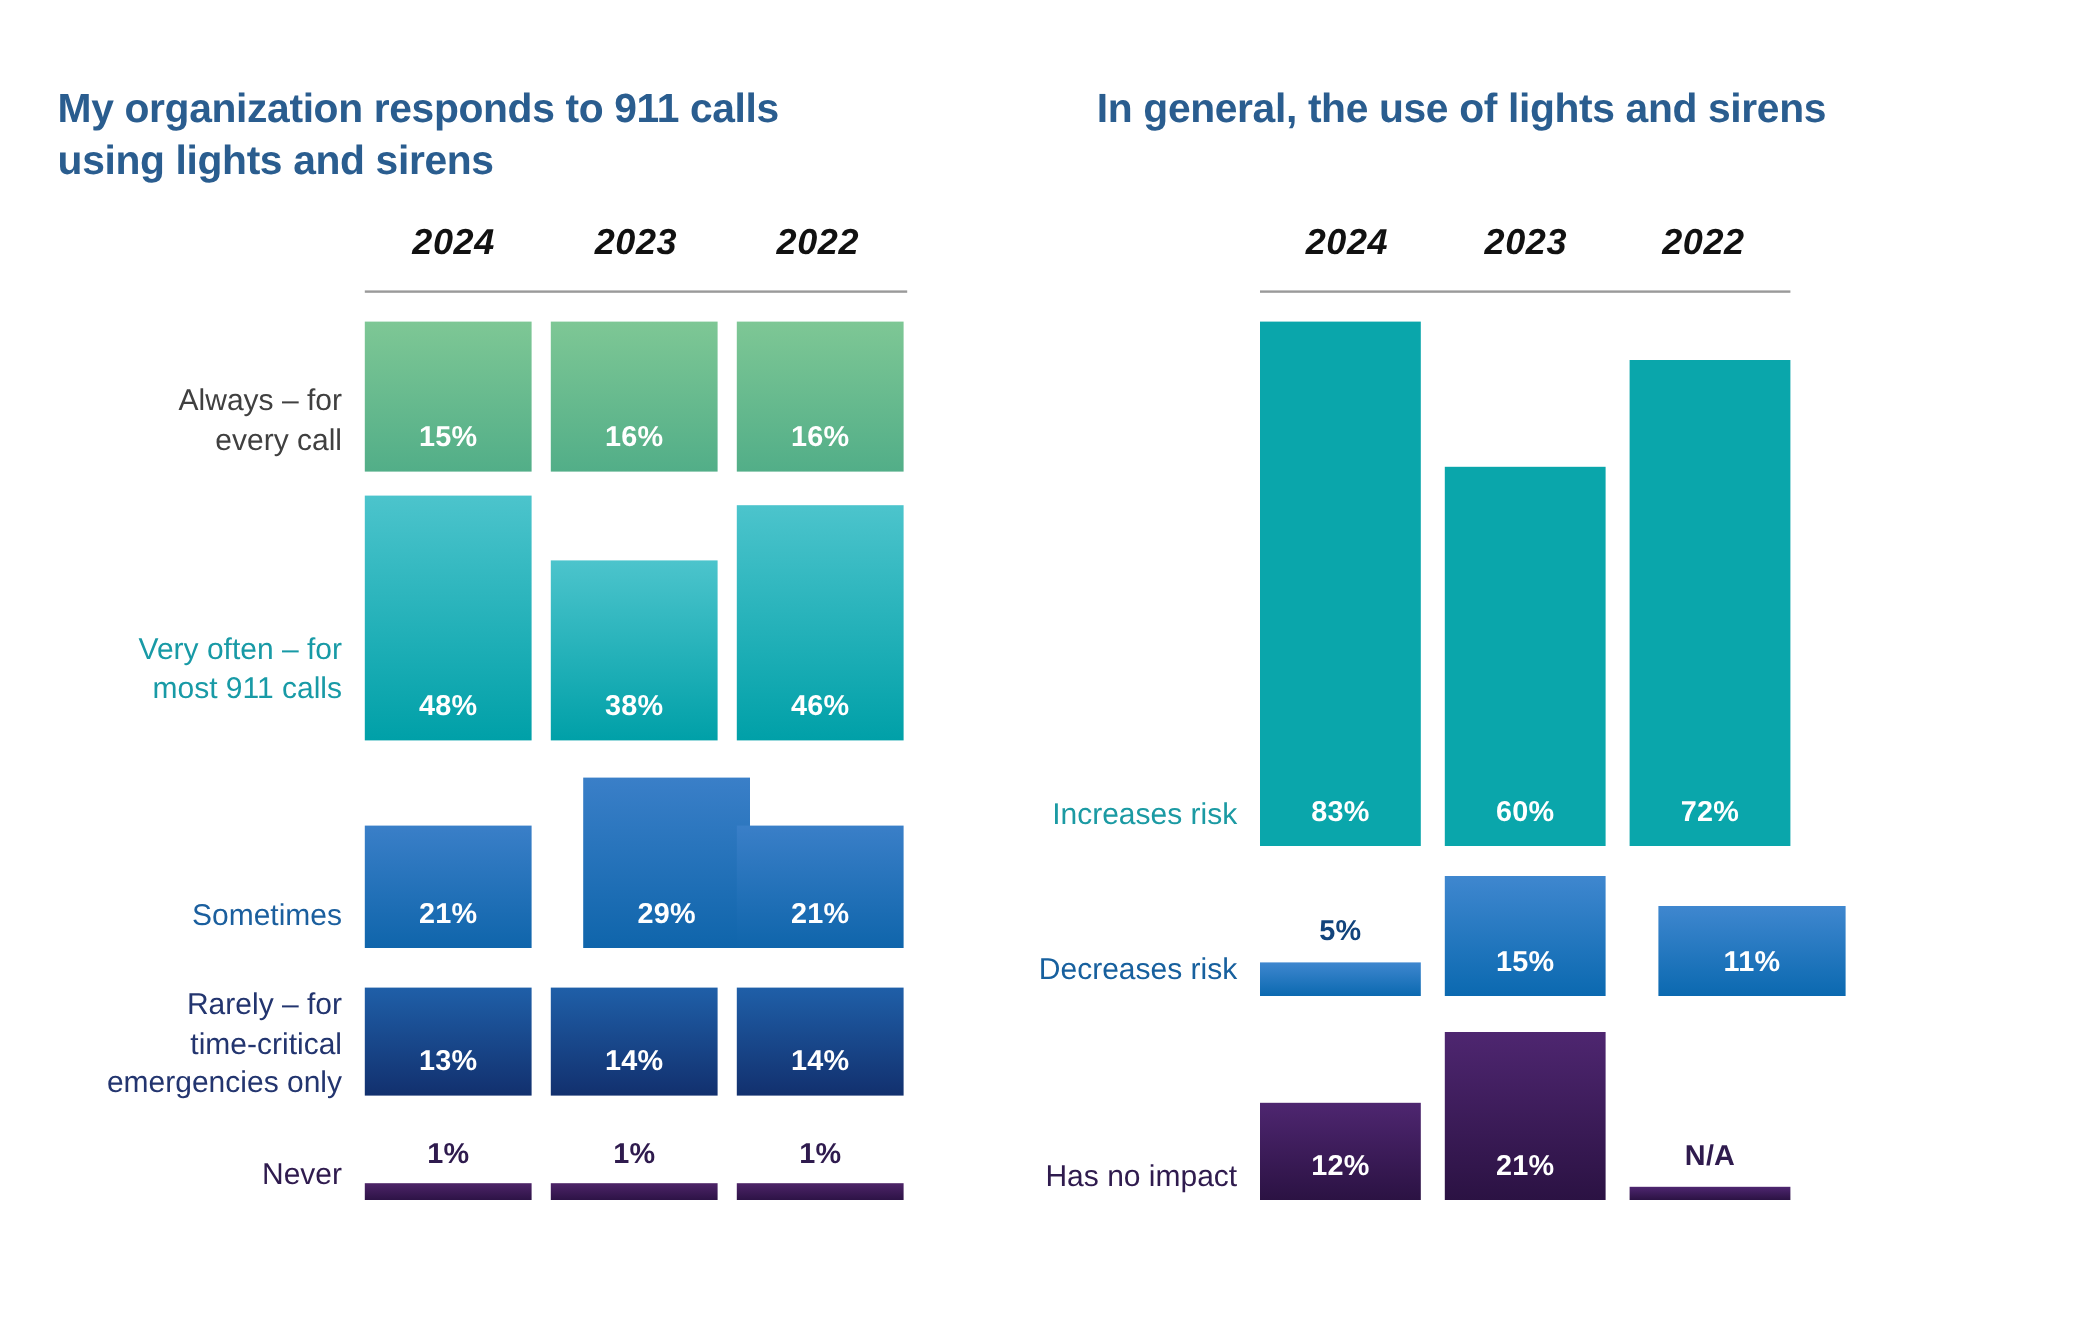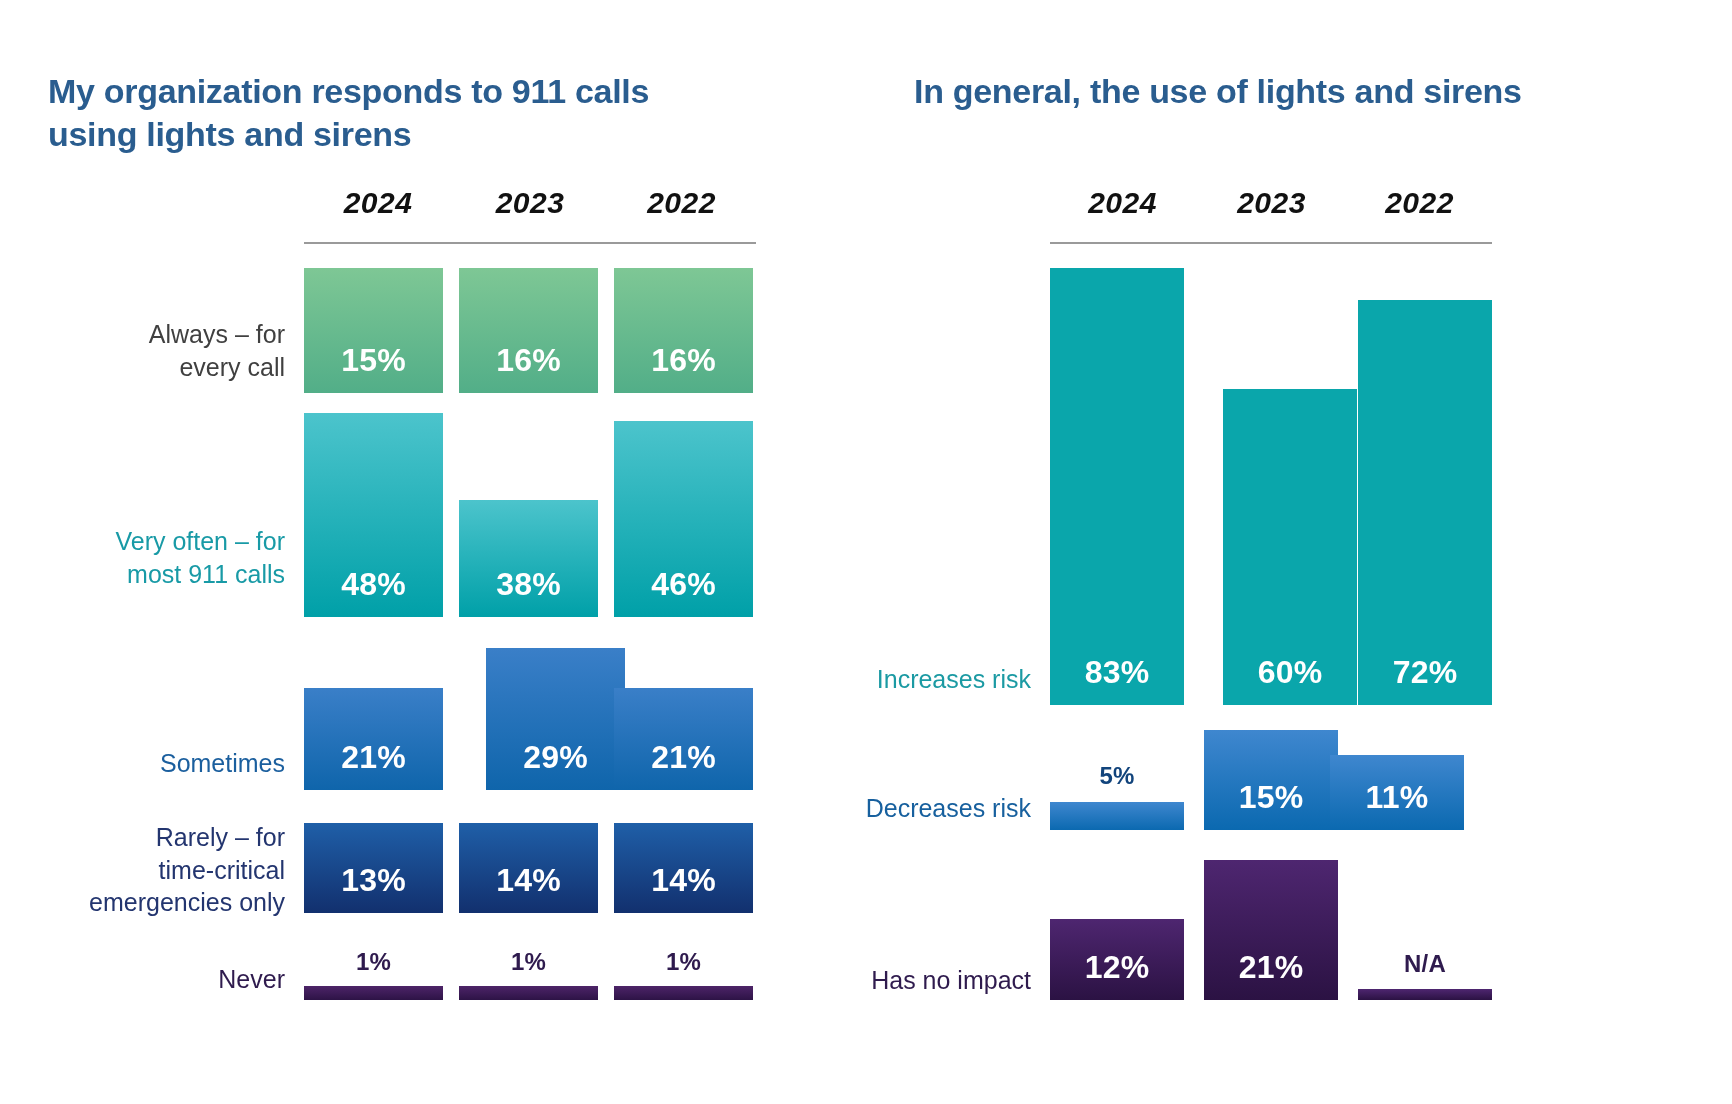--- a/index.html
+++ b/index.html
@@ -54,21 +54,21 @@
     bottom:0;
     left:0;
     right:0;
     display:flex;
     align-items:flex-end;
     justify-content:center;
   }
   .bar .val{
     color:#ffffff;
     font-weight:bold;
-    font-size:32px;
+    font-size:24px;
     letter-spacing:0.2px;
     margin-bottom:14px;
   }
   .val-outside{
     position:absolute;
     left:0;right:0;
     text-align:center;
     font-weight:bold;
     font-size:24px;
     letter-spacing:0.2px;
@@ -123,21 +123,21 @@
 
     <div class="row-band" style="left:0;top:373px;width:866px;height:204px;">
       <div class="row-label" style="left:20px;top:112px;width:265px;color:#189aa6;">Very often – for
 most 911 calls</div>
       <div class="bar-slot" style="left:304px;top:0;width:139px;height:204px;">
         <div class="bar g-teal" style="height:204px;">
           <span class="val">48%</span>
         </div>
       </div>
       <div class="bar-slot" style="left:459px;top:0;width:139px;height:204px;">
-        <div class="bar g-teal" style="height:117px;">
+        <div class="bar g-teal" style="height:150px;">
           <span class="val">38%</span>
         </div>
       </div>
       <div class="bar-slot" style="left:614px;top:0;width:139px;height:204px;">
         <div class="bar g-teal" style="height:196px;">
           <span class="val">46%</span>
         </div>
       </div>
     </div>
 
@@ -213,21 +213,21 @@
 
   <div class="plot" style="left:0;top:0;width:866px;height:1104px;">
 
     <div class="row-band" style="left:0;top:228px;width:866px;height:437px;">
       <div class="row-label" style="left:-20px;top:395px;width:185px;color:#1b9aa3;">Increases risk</div>
       <div class="bar-slot" style="left:184px;top:0;width:134px;height:437px;">
         <div class="bar s-teal" style="height:437px;">
           <span class="val">83%</span>
         </div>
       </div>
-      <div class="bar-slot" style="left:357px;top:0;width:134px;height:437px;text-align:right;">
+      <div class="bar-slot" style="left:338px;top:0;width:134px;height:437px;text-align:right;">
         <div class="bar s-teal" style="height:316px;">
           <span class="val">60%</span>
         </div>
       </div>
       <div class="bar-slot" style="left:492px;top:0;width:134px;height:437px;">
         <div class="bar s-teal" style="height:405px;">
           <span class="val">72%</span>
         </div>
       </div>
     </div>
@@ -236,21 +236,21 @@
       <div class="row-label" style="left:-20px;top:62px;width:185px;color:#17609e;">Decreases risk</div>
       <div class="bar-slot" style="left:184px;top:0;width:134px;height:100px;">
         <div class="val-outside" style="bottom:40px;color:#12447c;">5%</div>
         <div class="bar s-blue" style="height:28px;"></div>
       </div>
       <div class="bar-slot" style="left:338px;top:0;width:134px;height:100px;">
         <div class="bar s-blue" style="height:100px;">
           <span class="val">15%</span>
         </div>
       </div>
-      <div class="bar-slot" style="left:464px;top:0;width:134px;height:100px;">
+      <div class="bar-slot" style="left:516px;top:0;width:156px;height:100px;">
         <div class="bar s-blue" style="height:75px;">
           <span class="val">11%</span>
         </div>
       </div>
     </div>
 
     <div class="row-band" style="left:0;top:820px;width:866px;height:140px;">
       <div class="row-label" style="left:-20px;top:104px;width:185px;color:#2f1b4e;">Has no impact</div>
       <div class="bar-slot" style="left:184px;top:0;width:134px;height:140px;">
         <div class="bar s-purple" style="height:81px;">

